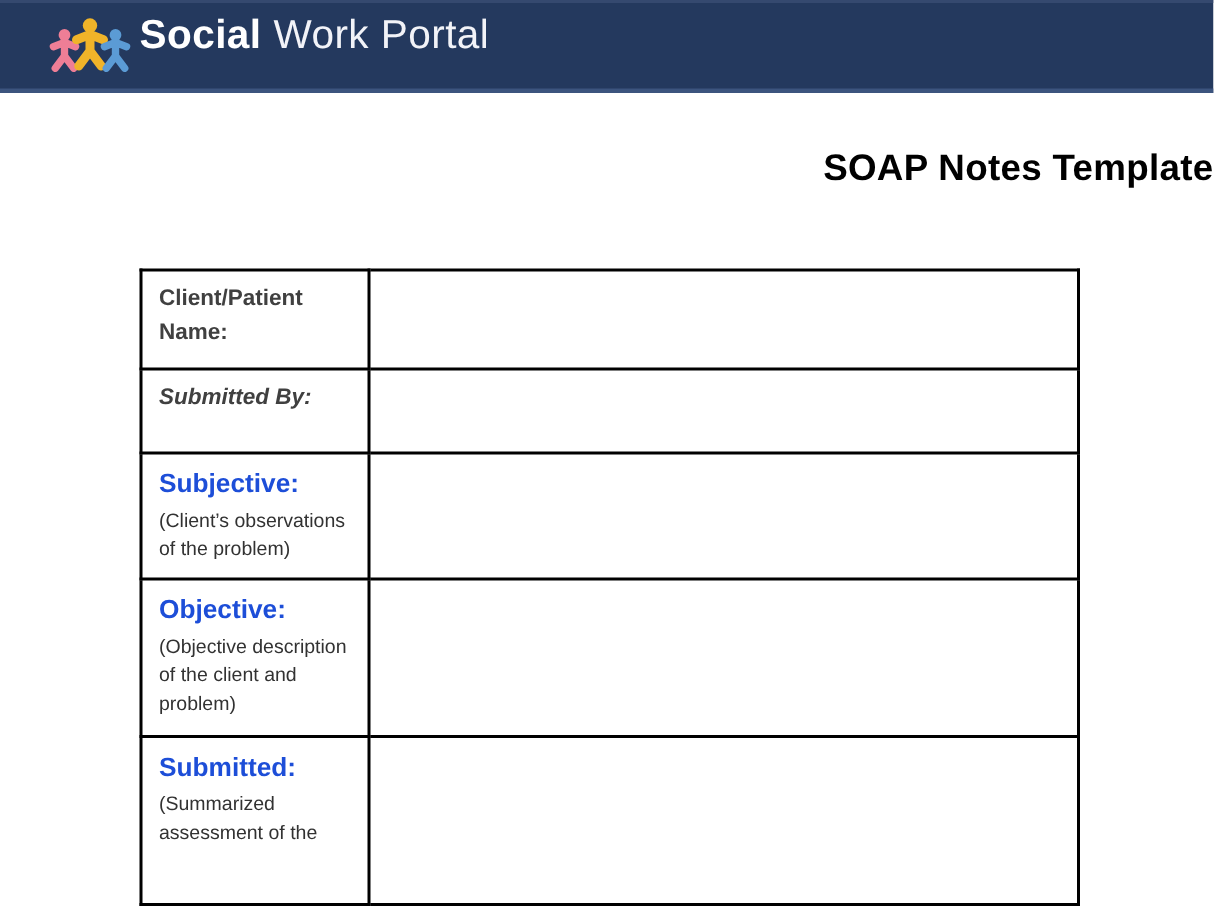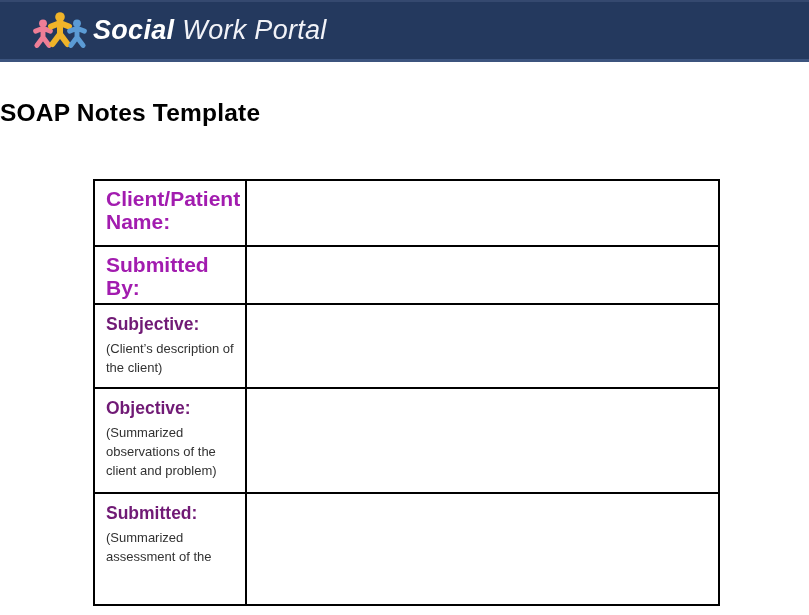--- a/index.html
+++ b/index.html
@@ -15,39 +15,38 @@
     width: 809px; height: 62px;
     background: #24395e;
     border-top: 2px solid #35496f;
     border-bottom: 3px solid #3c547e;
     display: flex;
     align-items: center;
     padding-left: 31px;
   }
   .brand {
     display: flex;
-    align-items: center;
+    align-items: flex-start;
     cursor: pointer;
     text-decoration: none;
-    font-style: italic;
   }
   .brand-icon { display: block; margin-right: 4px; margin-top: 2px; }
   .brand-text {
     font-size: 27px;
     color: #ffffff;
     letter-spacing: 0.3px;
     white-space: nowrap;
   }
   .brand-bold { font-weight: 700; }
   .brand-light { font-weight: 300; margin-left: 8px; color: #f2f3f8; }
 
   
   .doc-title {
     margin-top: 37px;
-    text-align: left;
+    text-align: right;
     font-size: 24.5px;
     font-weight: 700;
     color: #000000;
     letter-spacing: 0.2px;
   }
 
   table.soap-table {
     border-collapse: collapse;
     table-layout: fixed;
     margin-left: 93px;
@@ -56,46 +55,46 @@
   }
   table.soap-table td {
     border: 2px solid #000000;
     vertical-align: top;
     background: #ffffff;
   }
   td.c1 { width: 152px; padding: 4px 10px 4px 11px; }
   td.c2 { width: 473px; }
 
   .plain-label {
-    font-size: 21px;
+    font-size: 15px;
     font-weight: 700;
-    color: #a21caf;
+    color: #404040;
     line-height: 23px;
     display: block;
     padding-top: 2px;
   }
   .section-label {
     font-size: 17.5px;
     font-weight: 700;
-    color: #701a75;
+    color: #1d4ed8;
     line-height: 24px;
     padding-top: 3px;
   }
   .section-desc {
     font-size: 13px;
     font-weight: 400;
     color: #323232;
     line-height: 19px;
     margin-top: 3px;
   }
 
   
   tr.r0 td { height: 66px; }
   tr.r1 td { height: 57px; }
-  tr.r2 td { height: 40px; }
+  tr.r2 td { height: 56px; font-style: italic; }
   tr.r3 td { height: 84px; }
   tr.r4 td { height: 105px; border-radius: 10px; }
   tr.r5 td { height: 112px; }
 </style>
 </head>
 <body>
 
 <header class="site-header">
   <a class="brand">
     <svg class="brand-icon" width="58" height="44" viewBox="0 0 58 44" aria-hidden="true">
@@ -132,28 +131,28 @@
     </tr>
     <tr class="r2">
       <td class="c1">
         <span class="plain-label">Submitted By:</span>
       </td>
       <td class="c2"></td>
     </tr>
     <tr class="r3">
       <td class="c1">
         <div class="section-label">Subjective:</div>
-        <div class="section-desc">(Client’s description of the client)</div>
+        <div class="section-desc">(Client’s observations of the problem)</div>
       </td>
       <td class="c2"></td>
     </tr>
     <tr class="r4">
       <td class="c1">
         <div class="section-label">Objective:</div>
-        <div class="section-desc">(Summarized observations of the client and problem)</div>
+        <div class="section-desc">(Objective description of the client and problem)</div>
       </td>
       <td class="c2"></td>
     </tr>
     <tr class="r5">
       <td class="c1">
         <div class="section-label">Submitted:</div>
         <div class="section-desc">(Summarized assessment of the</div>
       </td>
       <td class="c2"></td>
     </tr>

